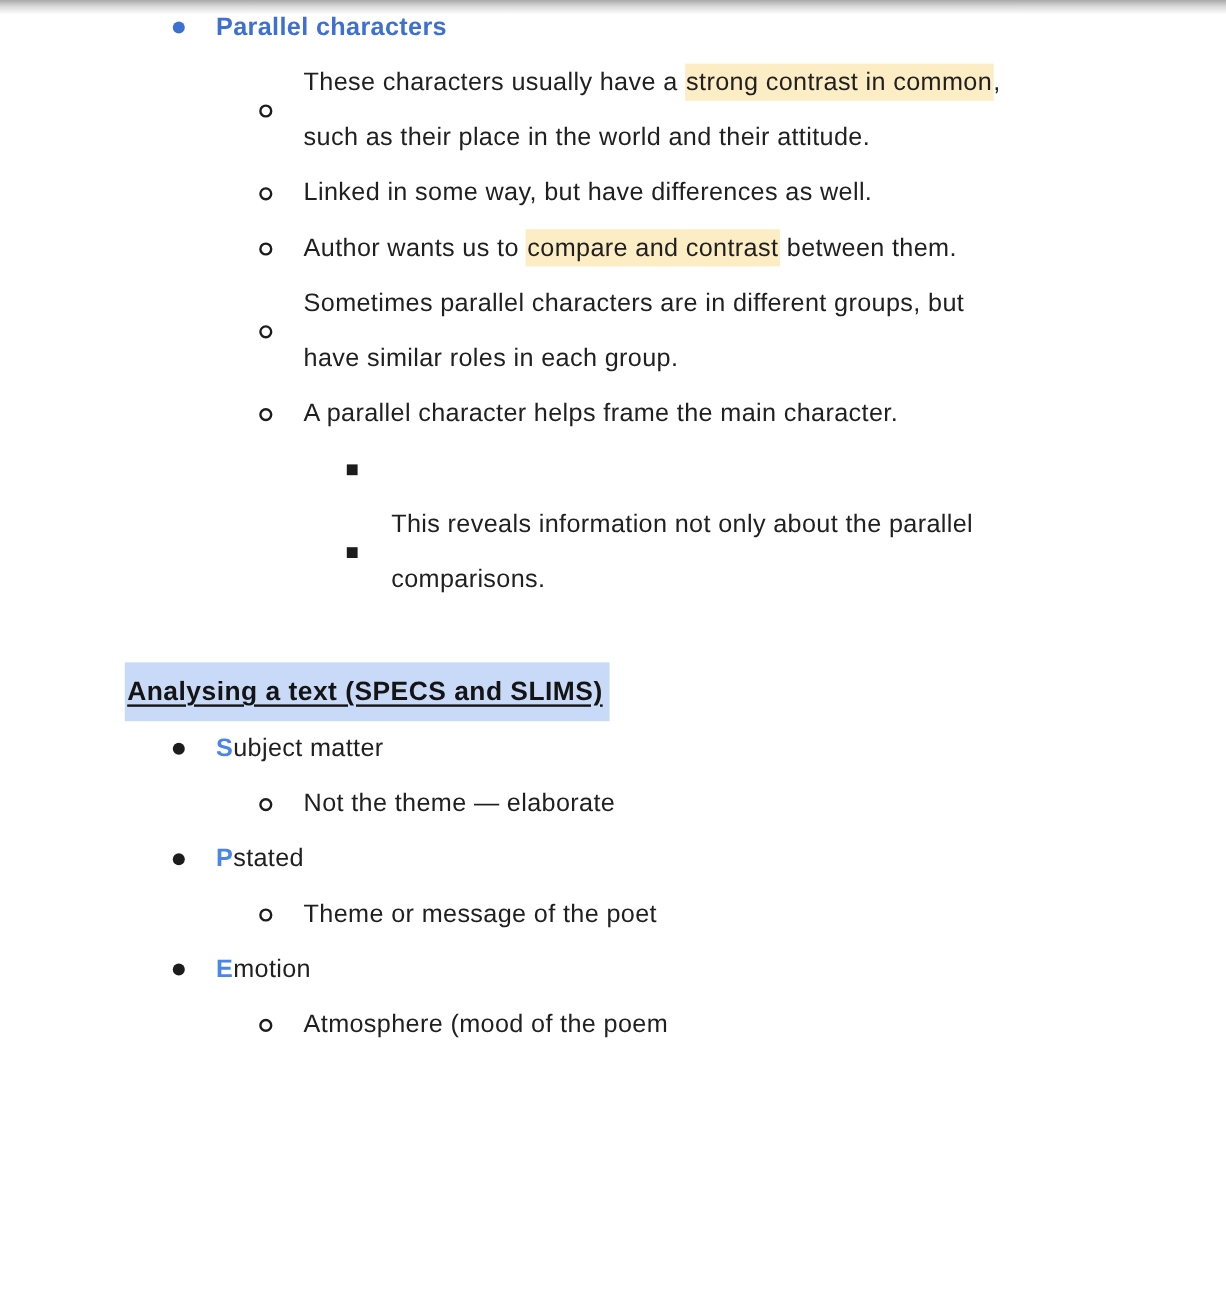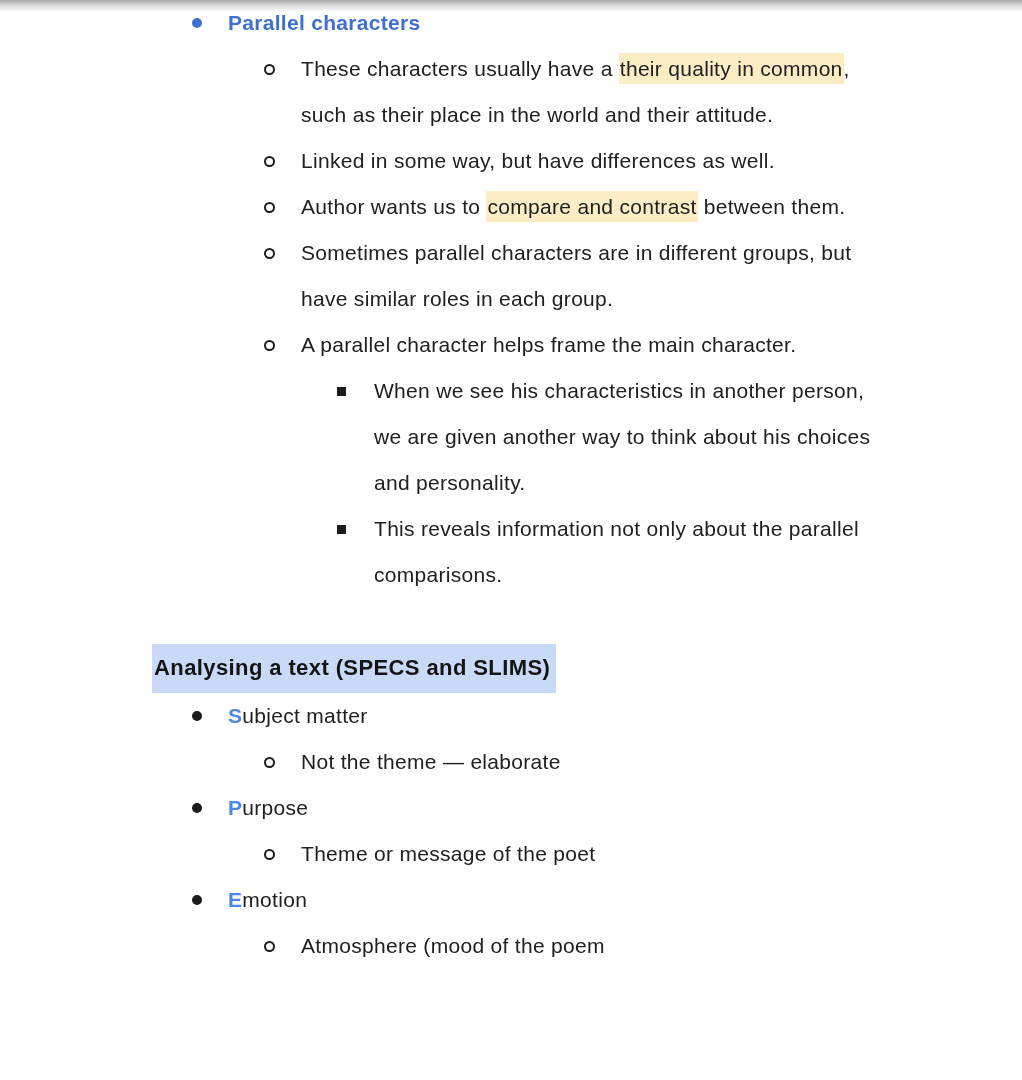--- a/index.html
+++ b/index.html
@@ -28,21 +28,21 @@
   }
   .doc {
     position: absolute;
     top: 0; left: 0;
     width: 1022px;
     color: #202020;
     font-size: 21px;
     line-height: 46px;
     letter-spacing: 0.3px;
   }
-  .row { display: flex; align-items: flex-start; margin-left: 48px; }
+  .row { display: flex; align-items: center; }
   .row.lvl1 { padding-left: 144px; }
   .row.lvl2 { padding-left: 216px; }
   .row.lvl3 { padding-left: 289px; }
   .bullet-box {
     flex: 0 0 auto;
     height: 46px;
     display: flex;
     align-items: center;
   }
   .lvl1 .bullet-box { width: 36px; }
@@ -58,20 +58,21 @@
   .seg-lead  { font-weight: 700; color: var(--lead-blue); }
   .seg-hl    { background: var(--yellow-hl); padding: 4px 1px; }
   .row.headingrow { padding-left: 104px; }
   .heading-text {
     display: inline-block;
     font-weight: 700;
     font-size: 22px;
     color: #141414;
     background: var(--blue-hl);
     padding: 1px 6px 2px 2px;
+    text-decoration: underline;
     text-decoration-thickness: 2px;
     text-underline-offset: 4px;
     letter-spacing: 0.4px;
   }
   .spacer { height: 46px; }
 </style>
 </head>
 <body>
 
 <div class="page">
@@ -82,21 +83,21 @@
         </div>
         <div class="textcol">
           <div class="line"><span class="seg-title">Parallel characters</span></div>
         </div>
       </div>
       <div class="row lvl2">
         <div class="bullet-box">
           <span class="ring"></span>
         </div>
         <div class="textcol">
-          <div class="line"><span>These characters usually have a </span><span class="seg-hl">their quality in common</span><span>,</span></div>
+          <div class="line"><span>These characters usually have a </span><span class="seg-hl">strong contrast in common</span><span>,</span></div>
           <div class="line"><span>such as their place in the world and their attitude.</span></div>
         </div>
       </div>
       <div class="row lvl2">
         <div class="bullet-box">
           <span class="ring"></span>
         </div>
         <div class="textcol">
           <div class="line"><span>Linked in some way, but have differences as well.</span></div>
         </div>
@@ -122,25 +123,20 @@
         <div class="bullet-box">
           <span class="ring"></span>
         </div>
         <div class="textcol">
           <div class="line"><span>A parallel character helps frame the main character.</span></div>
         </div>
       </div>
       <div class="row lvl3">
         <div class="bullet-box">
           <span class="sq"></span>
-        </div>
-        <div class="textcol">
-          <div class="line"><span>When we see his characteristics in another person,</span></div>
-          <div class="line"><span>we are given another way to think about his choices</span></div>
-          <div class="line"><span>and personality.</span></div>
         </div>
       </div>
       <div class="row lvl3">
         <div class="bullet-box">
           <span class="sq"></span>
         </div>
         <div class="textcol">
           <div class="line"><span>This reveals information not only about the parallel</span></div>
           <div class="line"><span>comparisons.</span></div>
         </div>
@@ -163,21 +159,21 @@
         </div>
         <div class="textcol">
           <div class="line"><span>Not the theme — elaborate</span></div>
         </div>
       </div>
       <div class="row lvl1">
         <div class="bullet-box">
           <span class="dot"></span>
         </div>
         <div class="textcol">
-          <div class="line"><span class="seg-lead">P</span><span>urpose</span></div>
+          <div class="line"><span class="seg-lead">P</span><span>stated</span></div>
         </div>
       </div>
       <div class="row lvl2">
         <div class="bullet-box">
           <span class="ring"></span>
         </div>
         <div class="textcol">
           <div class="line"><span>Theme or message of the poet</span></div>
         </div>
       </div>

